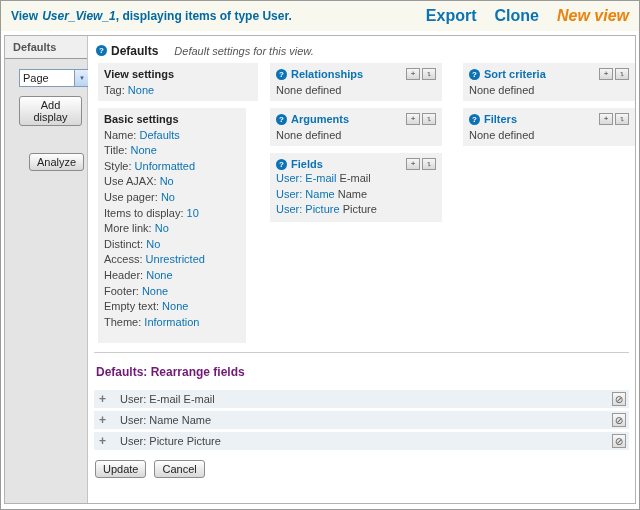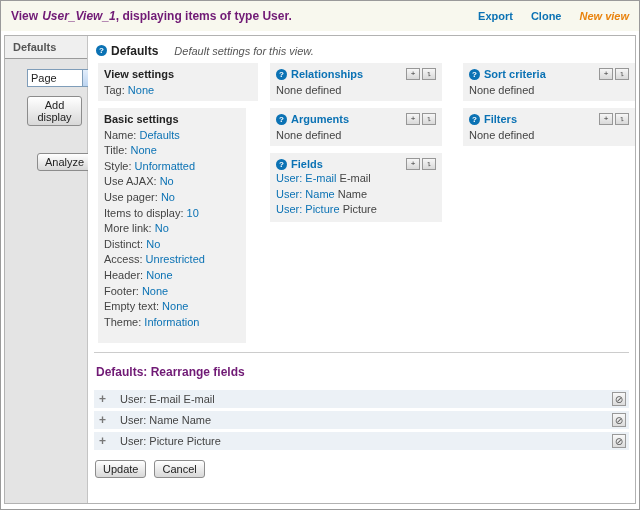--- a/index.html
+++ b/index.html
@@ -10,42 +10,42 @@
     font-size:11px; color:#333; background:#fff;
   }
   .page { width:640px; height:510px; border:1px solid #9a9a9a; background:#fff; overflow:hidden; }
 
   
   .titlebar {
     height:30px; background:var(--titlebar_bg,#f8f8ee);
     display:flex; align-items:center; justify-content:space-between;
     padding:0 10px;
   }
-  .title { font-weight:bold; font-size:12px; color:#701a75; white-space:nowrap; }
+  .title { font-weight:bold; font-size:12px; color:#0369a1; white-space:nowrap; }
   .title .prefix { margin-right:4px; }
   .title .viewname { font-style:italic; }
-  .titlebar-links { display:flex; gap:18px; font-weight:bold; font-size:11px; }
+  .titlebar-links { display:flex; gap:18px; font-weight:bold; font-size:16px; }
   .link-blue { color:var(--link,#0b72b4); text-decoration:none; cursor:pointer; }
   .link-orange { color:var(--new_view,#e9830e); font-style:italic; text-decoration:none; cursor:pointer; }
 
   
   .main {
     margin:4px 3px 0 3px; height:469px;
     border:1px solid #b2b2b2; background:#fff;
     display:flex;
   }
 
   
   .sidebar { width:83px; background:var(--sidebar_bg,#e4e4e4); border-right:1px solid #c4c4c4; flex:none; }
   .display-tab {
     height:23px; padding:5px 0 0 8px;
     background:#efefef; border-bottom:1px solid #9a9a9a;
     font-weight:bold; color:#555; cursor:pointer;
   }
-  .sidebar-controls { padding:10px 5px 0 22px; }
+  .sidebar-controls { padding:10px 5px 0 14px; }
   .select {
     display:flex; width:71px; height:18px;
     border:1px solid #7f9db9; background:#fff; margin-bottom:9px; cursor:pointer;
   }
   .select .val { flex:1; padding:2px 0 0 3px; font-size:11px; color:#222; overflow:hidden; }
   .select .arrow {
     width:15px; border-left:1px solid #7f9db9;
     background:linear-gradient(#e3eefb,#bcd4f0);
     display:flex; align-items:center; justify-content:center;
     color:#44618c; font-size:6px;

